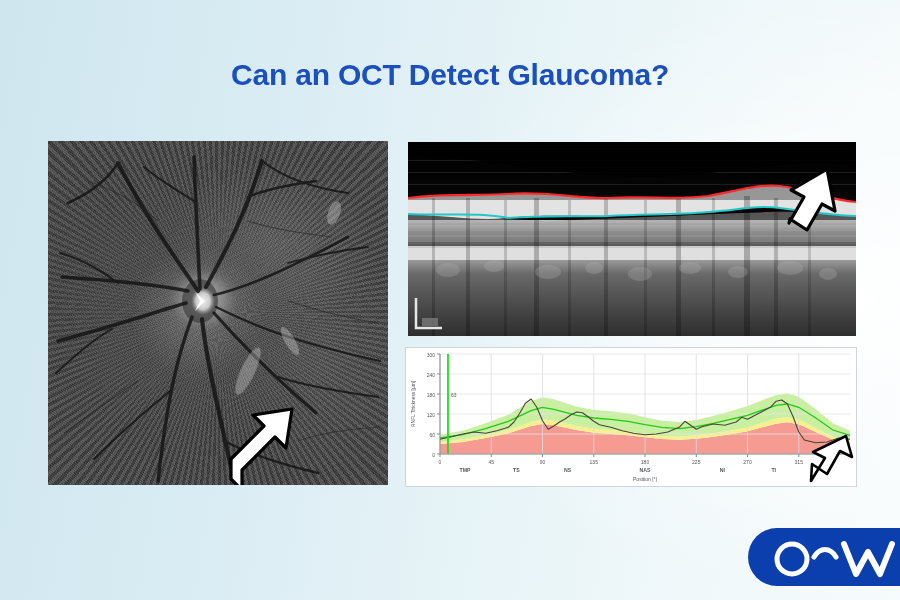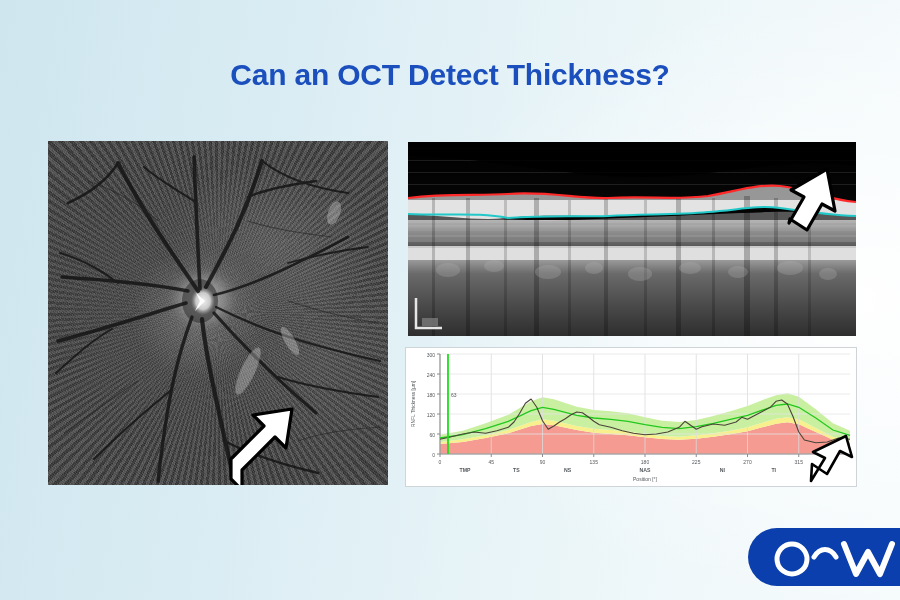--- a/index.html
+++ b/index.html
@@ -69,21 +69,21 @@
   }
   #logo .mark{
     position:absolute;left:20px;top:7px;width:130px;height:44px;
   }
 </style>
 </head>
 <body>
 
 <div id="slide">
 
-  <div id="title">Can an OCT Detect Thickness?</div>
+  <div id="title">Can an OCT Detect Glaucoma?</div>
 
   <div class="panel" id="fundus">
     <div class="grain"></div>
     <div class="noise"></div>
     <svg viewBox="0 0 340 344" width="340" height="344">
       <defs>
         <radialGradient id="discG" cx="50%" cy="50%" r="50%">
           <stop offset="0%" stop-color="#c9c9c9"></stop>
           <stop offset="55%" stop-color="#8e8e8e"></stop>
           <stop offset="100%" stop-color="#5d5d5d" stop-opacity="0"></stop>

